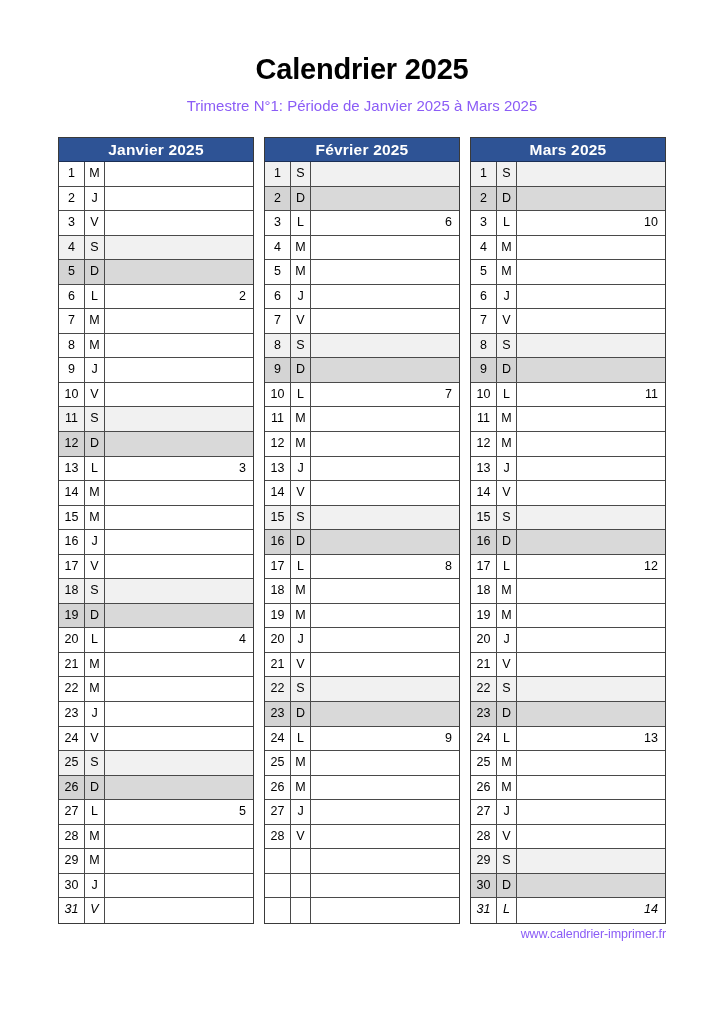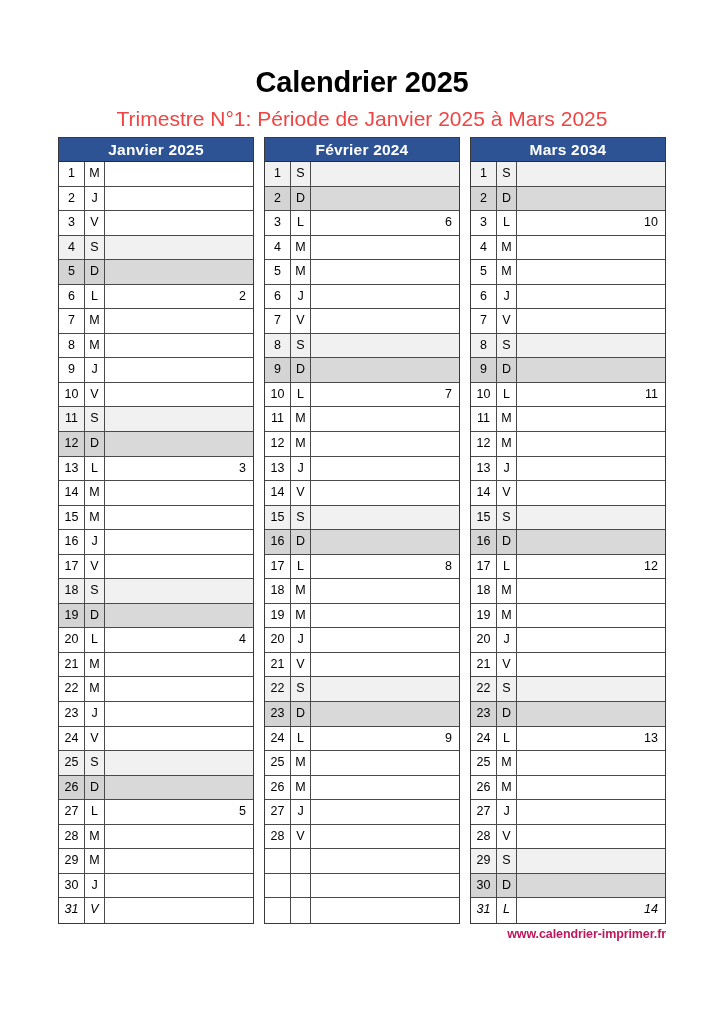--- a/index.html
+++ b/index.html
@@ -22,33 +22,33 @@
     position: relative;
     box-sizing: border-box;
   }
 
   .title {
     text-align: center;
     font-size: 29px;
     font-weight: bold;
     letter-spacing: -0.2px;
     margin: 0;
-    padding-top: 65px;
+    padding-top: 52px;
     line-height: 34px;
     color: #000;
   }
 
   .subtitle {
     text-align: center;
-    font-size: 21px;
+    font-size: 15px;
     font-weight: normal;
     margin: 0;
     padding-top: 9px;
     line-height: 21px;
-    color: #ef4444;
+    color: #8b5cf6;
   }
 
   .calendar-wrap {
     position: absolute;
     left: 58px;
     top: 137px;
     width: 608px;
     display: flex;
     flex-direction: row;
     align-items: flex-start;
@@ -153,22 +153,22 @@
   
   .day-row.empty .cell-num,
   .day-row.empty .cell-dow,
   .day-row.empty .cell-note { background: #ffffff; }
 
   .footer-link {
     position: absolute;
     right: 58px;
     top: 927px;
     font-size: 12.5px;
-    font-weight: bold;
-    color: #be185d;
+    font-weight: normal;
+    color: #8b5cf6;
     text-decoration: none;
     letter-spacing: -0.1px;
   }
 </style>
 </head>
 <body>
 
 <div class="page">
 
   <h1 class="title">Calendrier 2025</h1>
@@ -418,21 +418,21 @@
             <div class="cell-num">31</div>
             <div class="cell-dow">V</div>
             <div class="cell-note">
               <span class="note-text"></span>
               <span class="week-num"></span>
             </div>
           </div>
         </div>
       </div>
       <div class="month-block">
-        <div class="month-header">Février 2024</div>
+        <div class="month-header">Février 2025</div>
         <div class="days">
           <div class="day-row sat">
             <div class="cell-num">1</div>
             <div class="cell-dow">S</div>
             <div class="cell-note">
               <span class="note-text"></span>
               <span class="week-num"></span>
             </div>
           </div>
           <div class="day-row sun">
@@ -671,21 +671,21 @@
             <div class="cell-num"></div>
             <div class="cell-dow"></div>
             <div class="cell-note">
               <span class="note-text"></span>
               <span class="week-num"></span>
             </div>
           </div>
         </div>
       </div>
       <div class="month-block">
-        <div class="month-header">Mars 2034</div>
+        <div class="month-header">Mars 2025</div>
         <div class="days">
           <div class="day-row sat">
             <div class="cell-num">1</div>
             <div class="cell-dow">S</div>
             <div class="cell-note">
               <span class="note-text"></span>
               <span class="week-num"></span>
             </div>
           </div>
           <div class="day-row sun">

